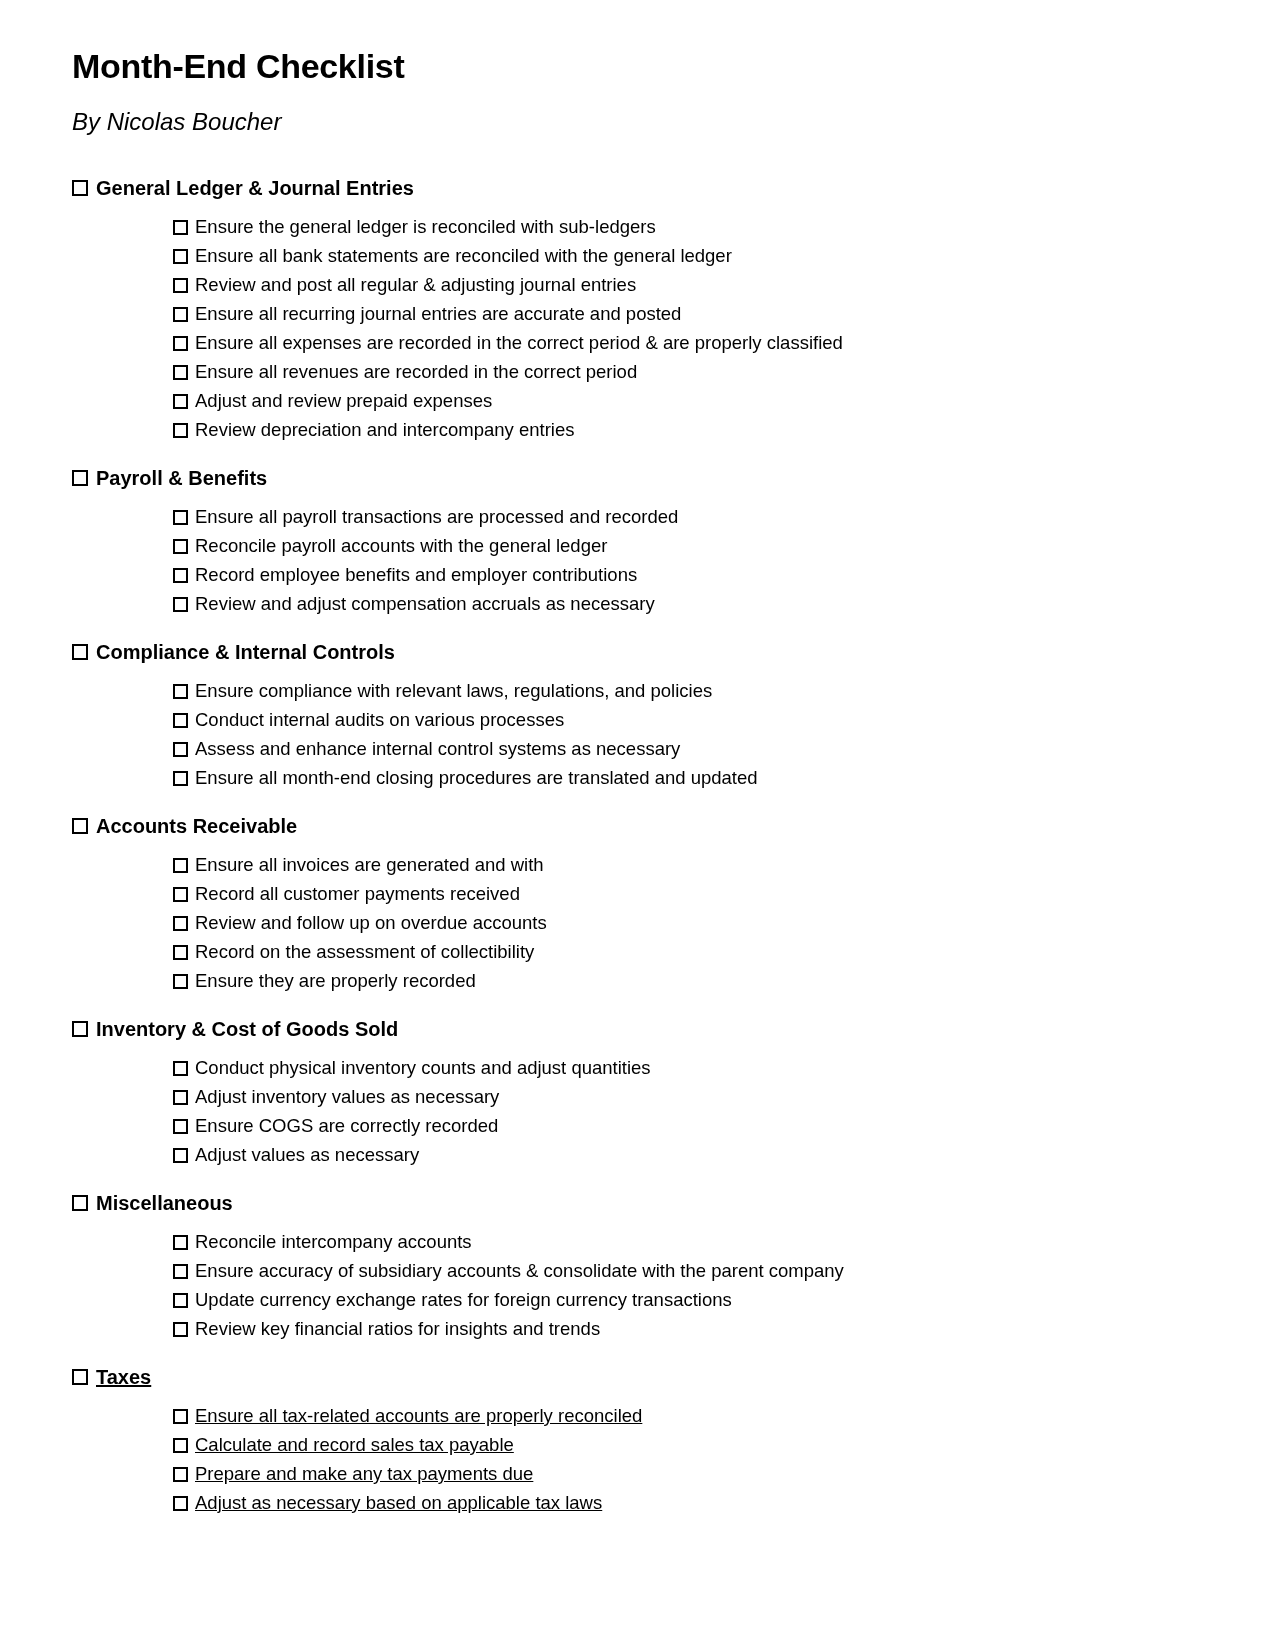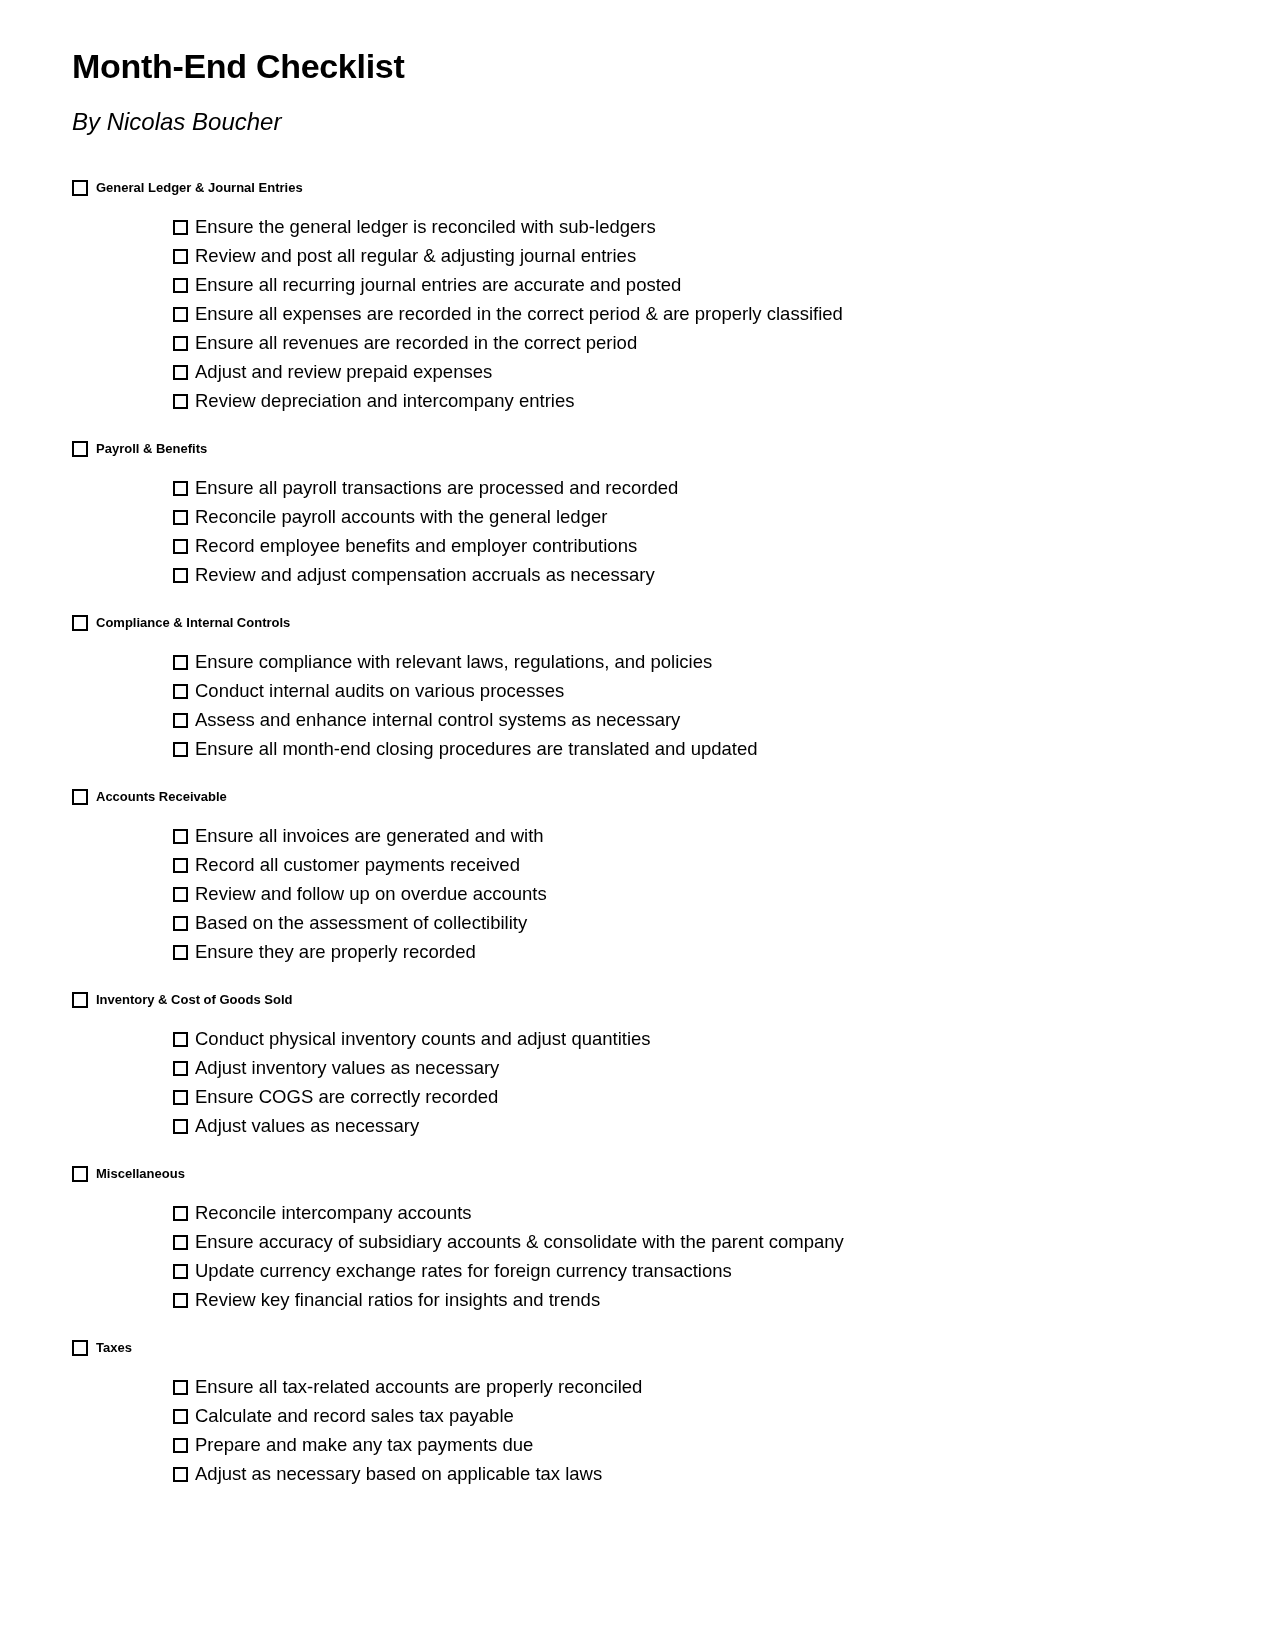--- a/index.html
+++ b/index.html
@@ -35,39 +35,40 @@
     margin-top: 24px;
   }
   .checklist {
     margin-top: 38px;
   }
   .section {
     margin-bottom: 19px;
   }
   .section:last-child {
     margin-bottom: 0;
+    text-decoration: underline;
   }
   .section-header {
     display: flex;
     align-items: center;
     height: 28px;
   }
   .section-header .cb {
     width: 16px;
     height: 16px;
     border: 2px solid #000;
     box-sizing: border-box;
     background: #fff;
     flex: 0 0 auto;
     margin-right: 8px;
     position: relative;
     top: 0px;
   }
   .section-title {
-    font-size: 13px;
+    font-size: 20px;
     font-weight: bold;
     line-height: 1;
     white-space: nowrap;
   }
   .items {
     margin-top: 11px;
   }
   .item {
     display: flex;
     align-items: center;
@@ -104,20 +105,24 @@
           <span class="cb"></span>
           <span class="section-title">General Ledger &amp; Journal Entries</span>
         </div>
         <div class="items">
           <div class="item">
             <span class="cb"></span>
             <span class="item-label">Ensure the general ledger is reconciled with sub-ledgers</span>
           </div>
           <div class="item">
             <span class="cb"></span>
+            <span class="item-label">Ensure all bank statements are reconciled with the general ledger</span>
+          </div>
+          <div class="item">
+            <span class="cb"></span>
             <span class="item-label">Review and post all regular &amp; adjusting journal entries</span>
           </div>
           <div class="item">
             <span class="cb"></span>
             <span class="item-label">Ensure all recurring journal entries are accurate and posted</span>
           </div>
           <div class="item">
             <span class="cb"></span>
             <span class="item-label">Ensure all expenses are recorded in the correct period &amp; are properly classified</span>
           </div>
@@ -196,21 +201,21 @@
           <div class="item">
             <span class="cb"></span>
             <span class="item-label">Record all customer payments received</span>
           </div>
           <div class="item">
             <span class="cb"></span>
             <span class="item-label">Review and follow up on overdue accounts</span>
           </div>
           <div class="item">
             <span class="cb"></span>
-            <span class="item-label">Based on the assessment of collectibility</span>
+            <span class="item-label">Record on the assessment of collectibility</span>
           </div>
           <div class="item">
             <span class="cb"></span>
             <span class="item-label">Ensure they are properly recorded</span>
           </div>
         </div>
       </div>
       <div class="section">
         <div class="section-header">
           <span class="cb"></span>

